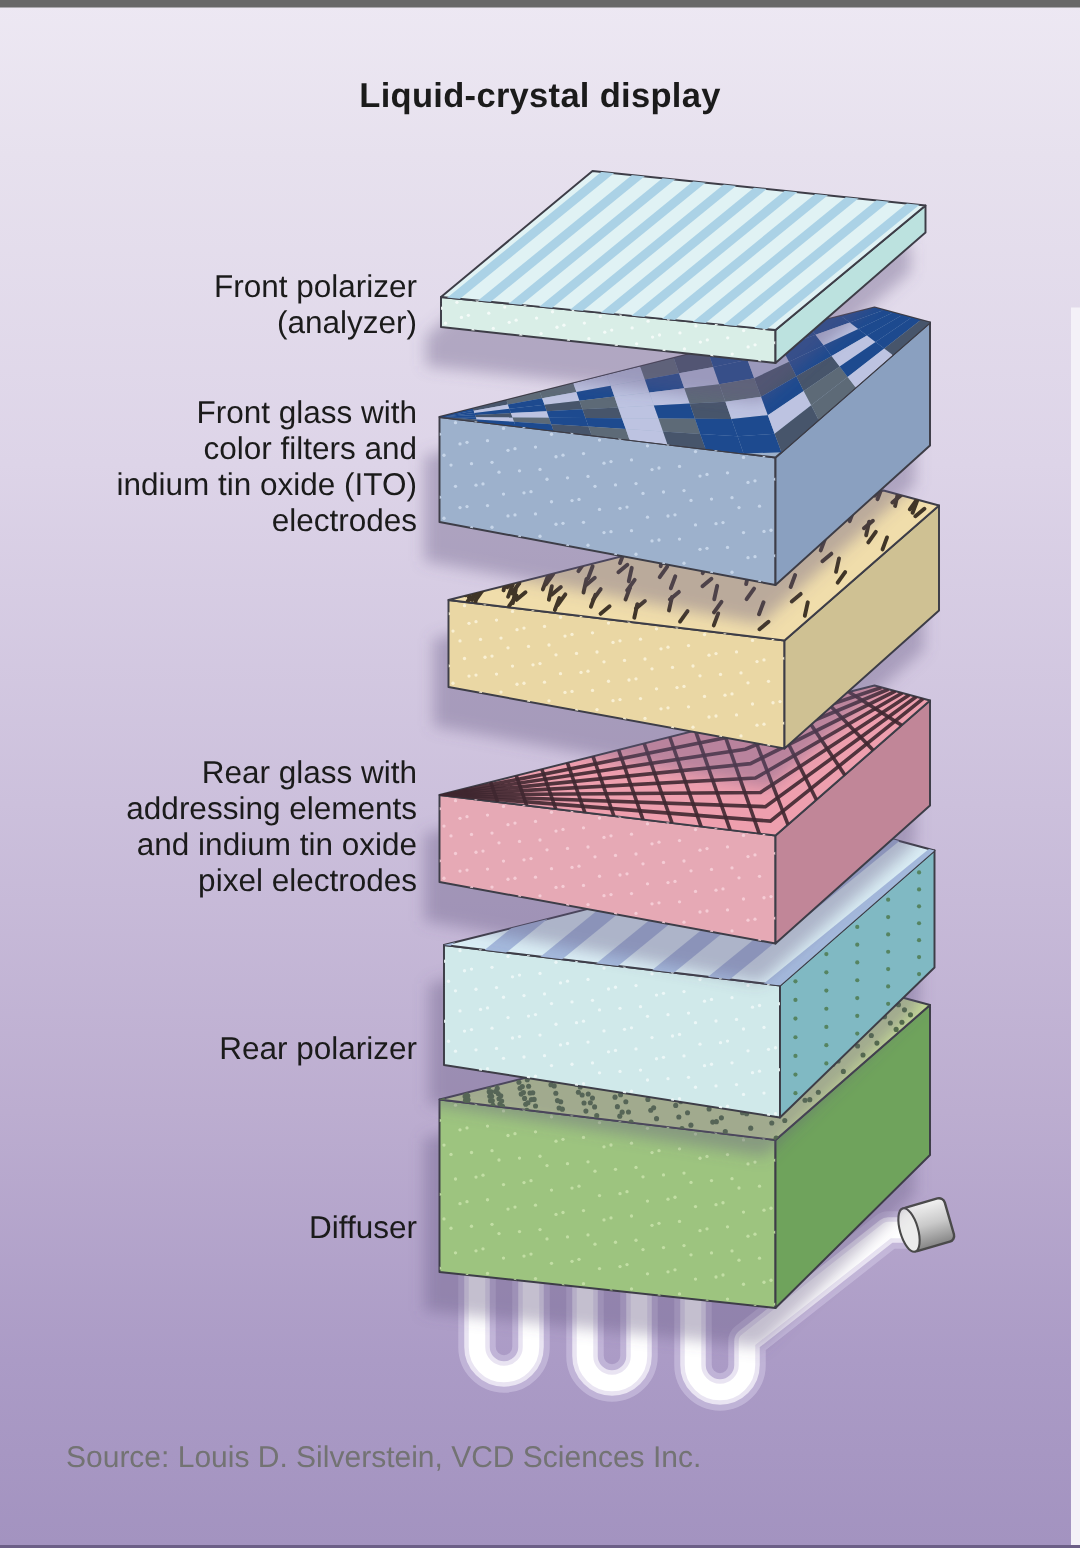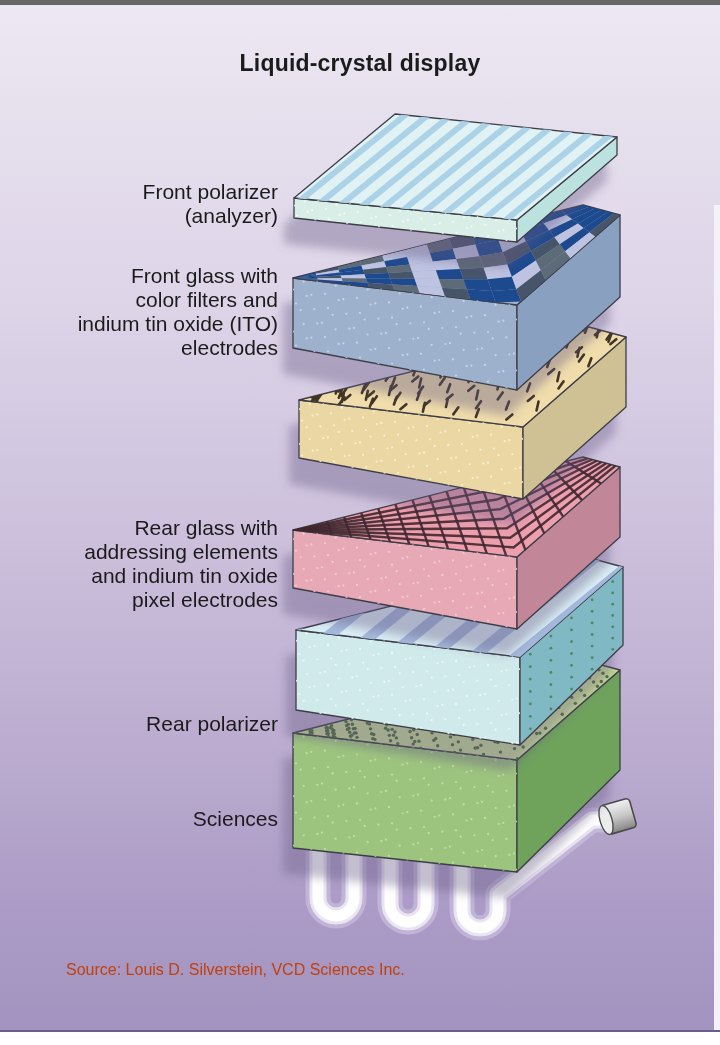--- a/index.html
+++ b/index.html
@@ -9,21 +9,21 @@
           background:linear-gradient(180deg,#ede8f3 0%,#e7e1ee 10%,#ddd4e8 30%,
                      #ccc0dc 52%,#bcadd0 72%,#ab9bc6 88%,#a393c0 100%);
           border-bottom:2px solid #6c5f87;}
   #topbar{position:absolute;left:0;top:0;width:720px;height:5px;background:#686868;}
   #rightstrip{position:absolute;left:714px;top:205px;width:6px;height:825px;background:#f4f1f8;}
   #diagram-svg{position:absolute;left:0;top:0;}
   .page-title{position:absolute;left:0;top:50px;width:720px;text-align:center;
               font-size:23px;font-weight:bold;color:#1b1b1b;letter-spacing:.2px;}
   .layer-label{position:absolute;right:442px;text-align:right;white-space:pre-line;
                font-size:21px;line-height:24px;color:#1b1b1b;}
-  .source-note{position:absolute;left:66px;top:961px;font-size:16px;color:#c2410c;}
+  .source-note{position:absolute;left:44px;top:961px;font-size:20px;color:#737373;}
 </style>
 </head>
 <body>
 
 <div id="stage">
   <div id="canvas"></div>
   <div id="topbar"></div>
   <div id="rightstrip"></div>
 
   <svg id="diagram-svg" width="720" height="1045" viewBox="0 0 720 1045">
@@ -1457,21 +1457,21 @@
     </svg>
 
   <div class="page-title">Liquid-crystal display</div>
 
   <div class="layer-label" style="top:264px">Front glass with
 color filters and
 indium tin oxide (ITO)
 electrodes</div>
   <div class="layer-label" style="top:180px">Front polarizer
 (analyzer)</div>
-  <div class="layer-label" style="top:516px">Rear glass with
+  <div class="layer-label" style="top:504px">Rear glass with
 addressing elements
 and indium tin oxide
 pixel electrodes</div>
-  <div class="layer-label" style="top:712px">Rear polarizer</div>
-  <div class="layer-label" style="top:807px">Sciences</div>
+  <div class="layer-label" style="top:688px">Rear polarizer</div>
+  <div class="layer-label" style="top:807px">Diffuser</div>
 
   <div class="source-note">Source: Louis D. Silverstein, VCD Sciences Inc.</div>
 </div>
 
 </body></html>

